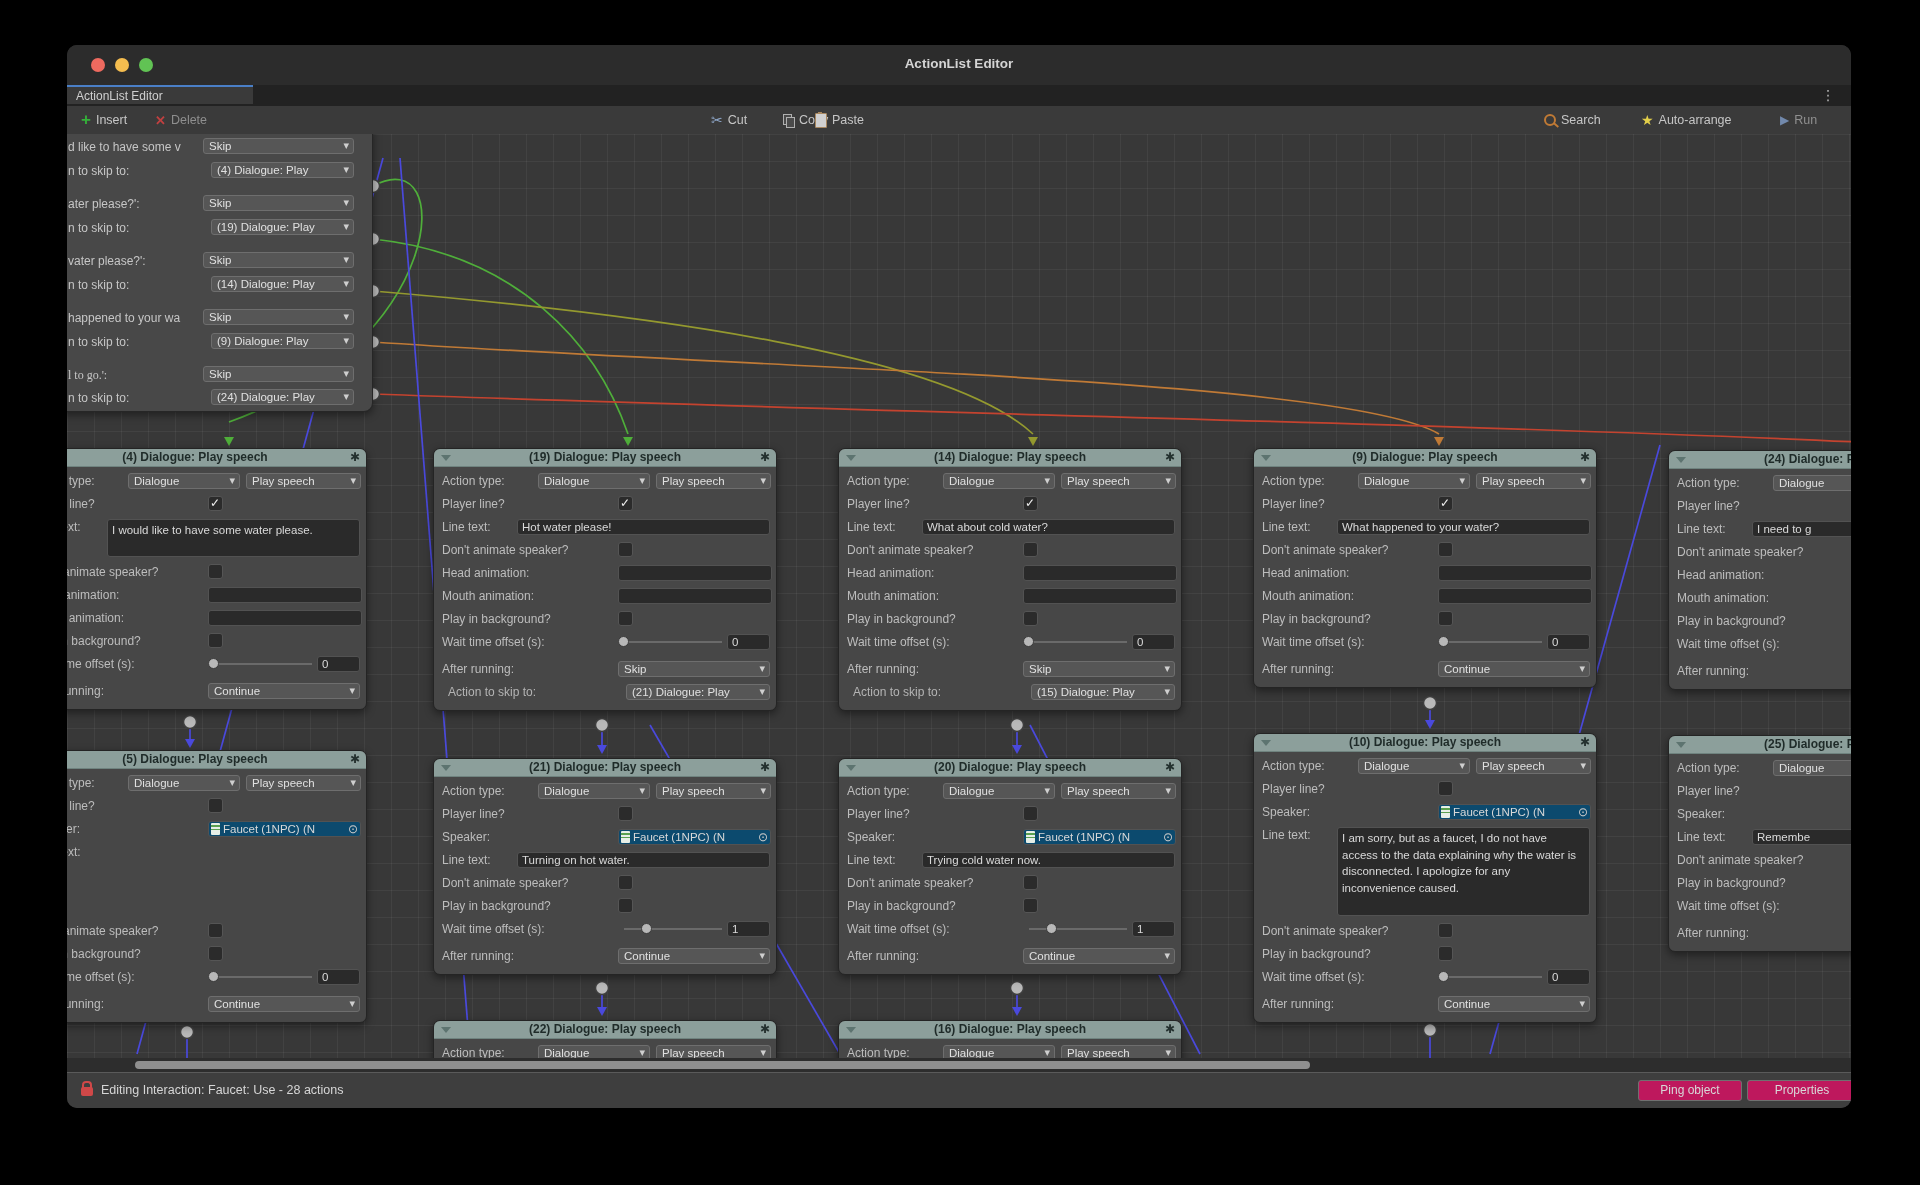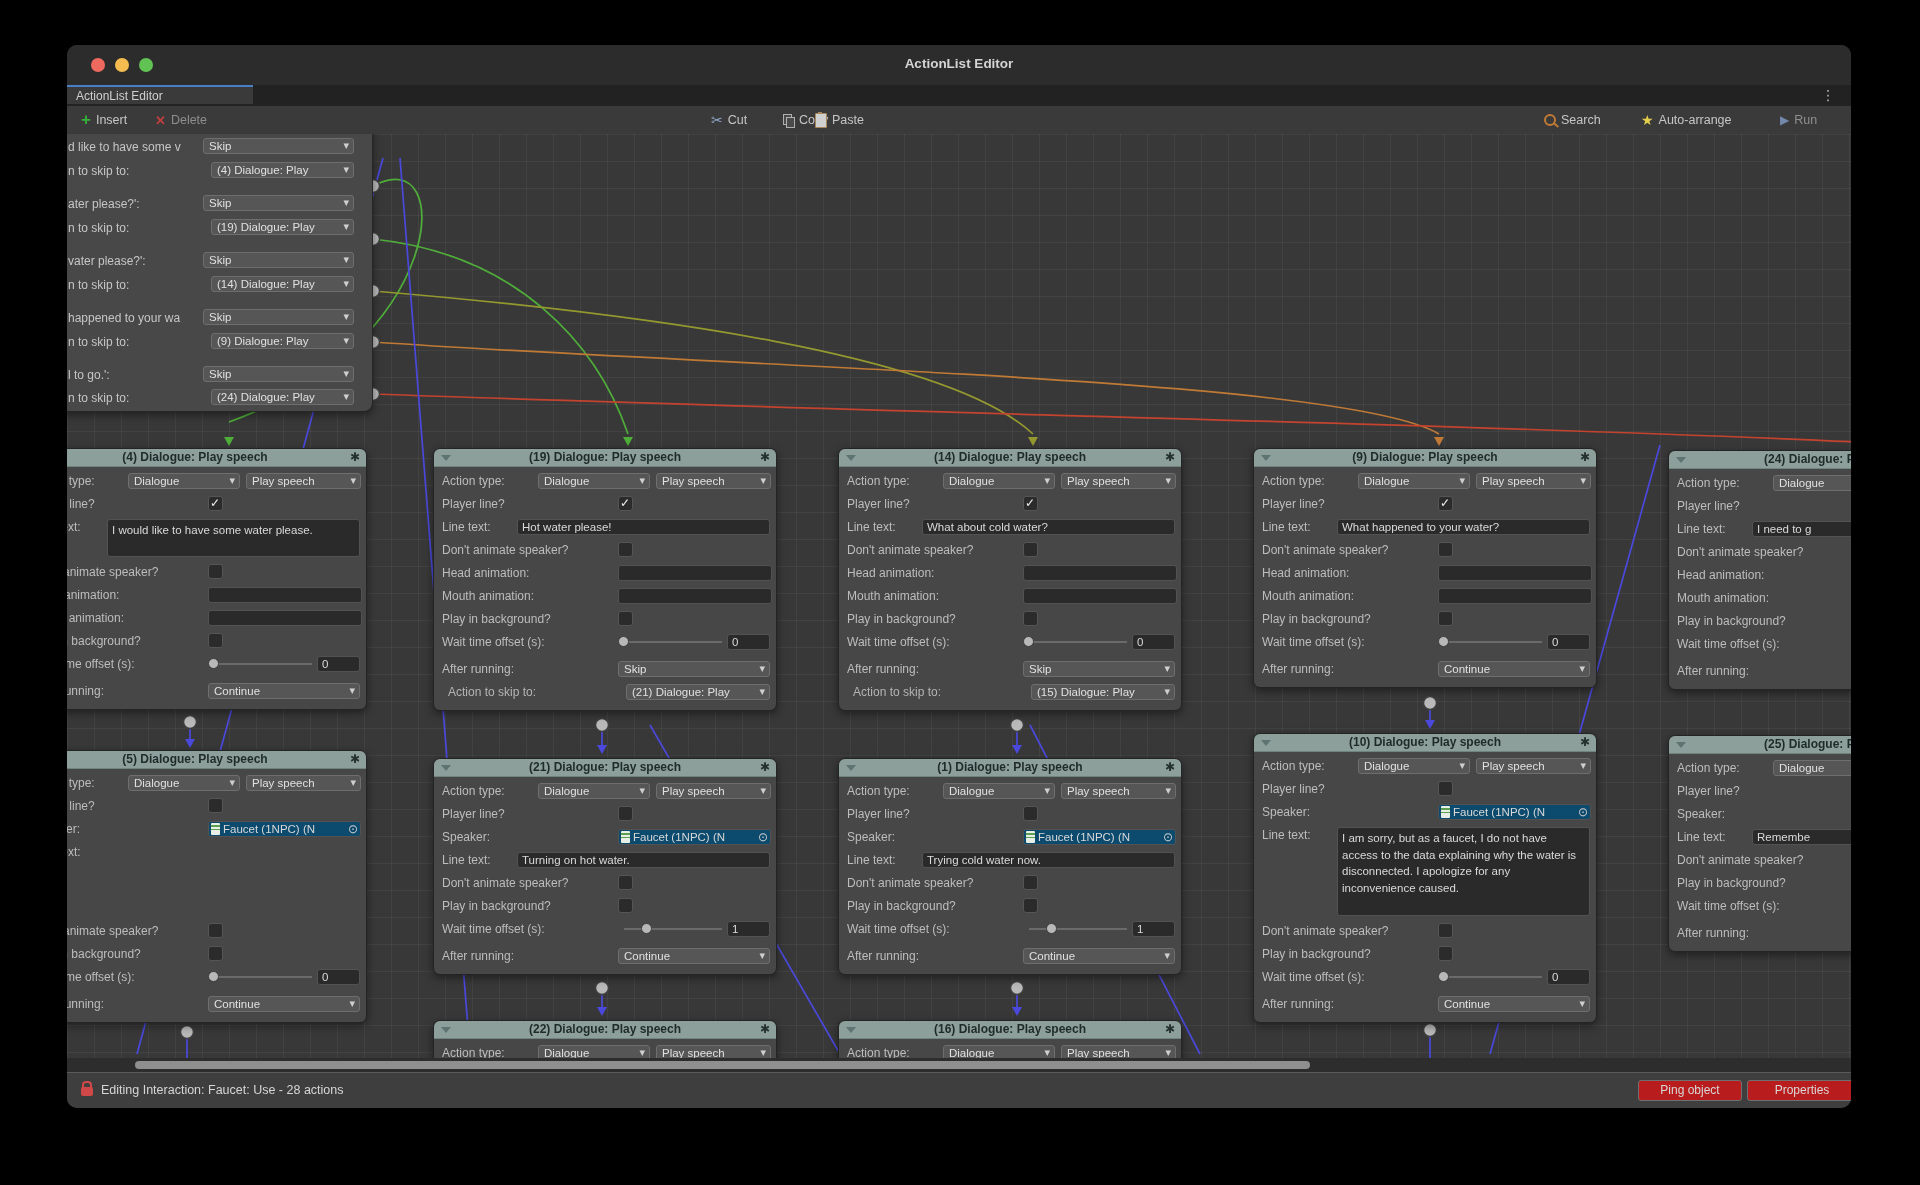--- a/index.html
+++ b/index.html
@@ -90,21 +90,21 @@
     border-radius:3px;z-index:6;}
   .hscroll{position:absolute;left:0;top:1013px;width:100%;height:14px;background:#2d2d2d;}
   .hthumb{position:absolute;left:68px;top:3px;width:1175px;height:8px;background:#8f8f8f;border-radius:4px;}
   
   .statusbar{position:absolute;left:0;top:1027px;width:100%;height:36px;background:#3e3e3e;
     border-top:1px solid #5a5a5a;box-sizing:border-box;}
   .lock{position:absolute;left:14px;top:14px;width:12px;height:9px;background:#d04848;border-radius:2px;}
   .lock::before{content:'';position:absolute;width:6px;height:6px;border:2px solid #d04848;
     border-bottom:none;border-radius:4px 4px 0 0;top:-6px;left:1px;}
   .stext{position:absolute;left:34px;top:10px;font-size:12.5px;color:#d6d6d6;}
-  .sbtn{position:absolute;top:7px;height:21px;background:#b91c1c;border:1px solid #707070;border-radius:3px;
+  .sbtn{position:absolute;top:7px;height:21px;background:#be185d;border:1px solid #707070;border-radius:3px;
     box-sizing:border-box;font-size:12px;color:#d8d8d8;text-align:center;line-height:19px;}
 </style>
 </head>
 <body>
 
 <div class="window">
 
   <div class="titlebar">
     <div class="tlight" style="left:24px;background:#ee6a5f"></div>
     <div class="tlight" style="left:48px;background:#f5bd4f"></div>
@@ -207,21 +207,21 @@
         <div class="cp-label" style="top: 94px;">n to skip to:</div>
         <div class="dd" style="top: 92px; left: 223px; width: 143px;">(19) Dialogue: Play</div>
         <div class="cp-label" style="top: 127px;">vater please?':</div>
         <div class="dd" style="top: 125px; left: 215px; width: 151px;">Skip</div>
         <div class="cp-label" style="top: 151px;">n to skip to:</div>
         <div class="dd" style="top: 149px; left: 223px; width: 143px;">(14) Dialogue: Play</div>
         <div class="cp-label" style="top: 184px;">happened to your wa</div>
         <div class="dd" style="top: 182px; left: 215px; width: 151px;">Skip</div>
         <div class="cp-label" style="top: 208px;">n to skip to:</div>
         <div class="dd" style="top: 206px; left: 223px; width: 143px;">(9) Dialogue: Play</div>
-        <div class="cp-label" style="top: 241px;">l to go.':</div>
+        <div class="cp-label" style="top: 241px; font-family: Liberation Serif, serif;">l to go.':</div>
         <div class="dd" style="top: 239px; left: 215px; width: 151px;">Skip</div>
         <div class="cp-label" style="top: 264px;">n to skip to:</div>
         <div class="dd" style="top: 262px; left: 223px; width: 143px;">(24) Dialogue: Play</div>
       </div>
       <div class="node" style="left: -44px; top: 314px;">
         <div class="nhead">
           <div class="ntitle">(4) Dialogue: Play speech</div>
           <div class="ncog">✱</div>
         </div>
         <div class="nbody">
@@ -552,21 +552,21 @@
           <div class="nrow gap"></div>
           <div class="nrow">
             <div class="rlabel">After running:</div>
             <div class="dd" style="left: 184px; width: 152px;">Continue</div>
           </div>
         </div>
       </div>
       <div class="node" style="left: 771px; top: 624px;">
         <div class="nhead">
           <div class="ntri"></div>
-          <div class="ntitle">(1) Dialogue: Play speech</div>
+          <div class="ntitle">(20) Dialogue: Play speech</div>
           <div class="ncog">✱</div>
         </div>
         <div class="nbody">
           <div class="nrow">
             <div class="rlabel">Action type:</div>
             <div class="dd" style="left: 104px; width: 112px;">Dialogue</div>
             <div class="dd" style="left: 222px; width: 115px;">Play speech</div>
           </div>
           <div class="nrow">
             <div class="rlabel">Player line?</div>

